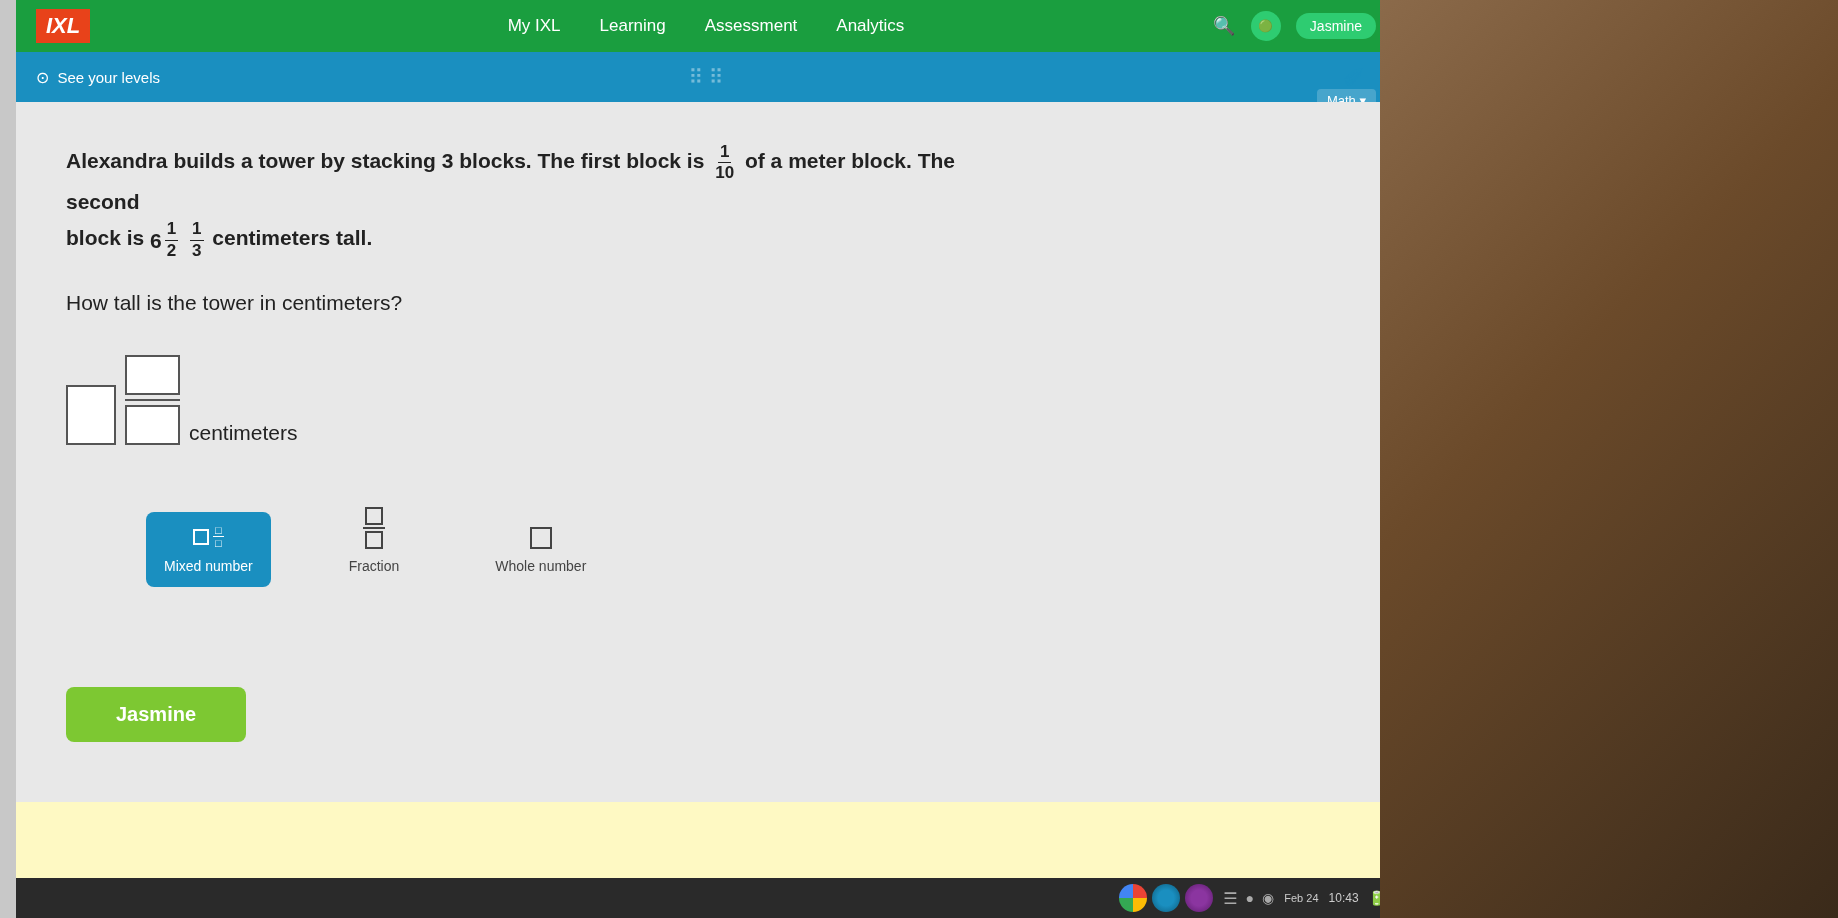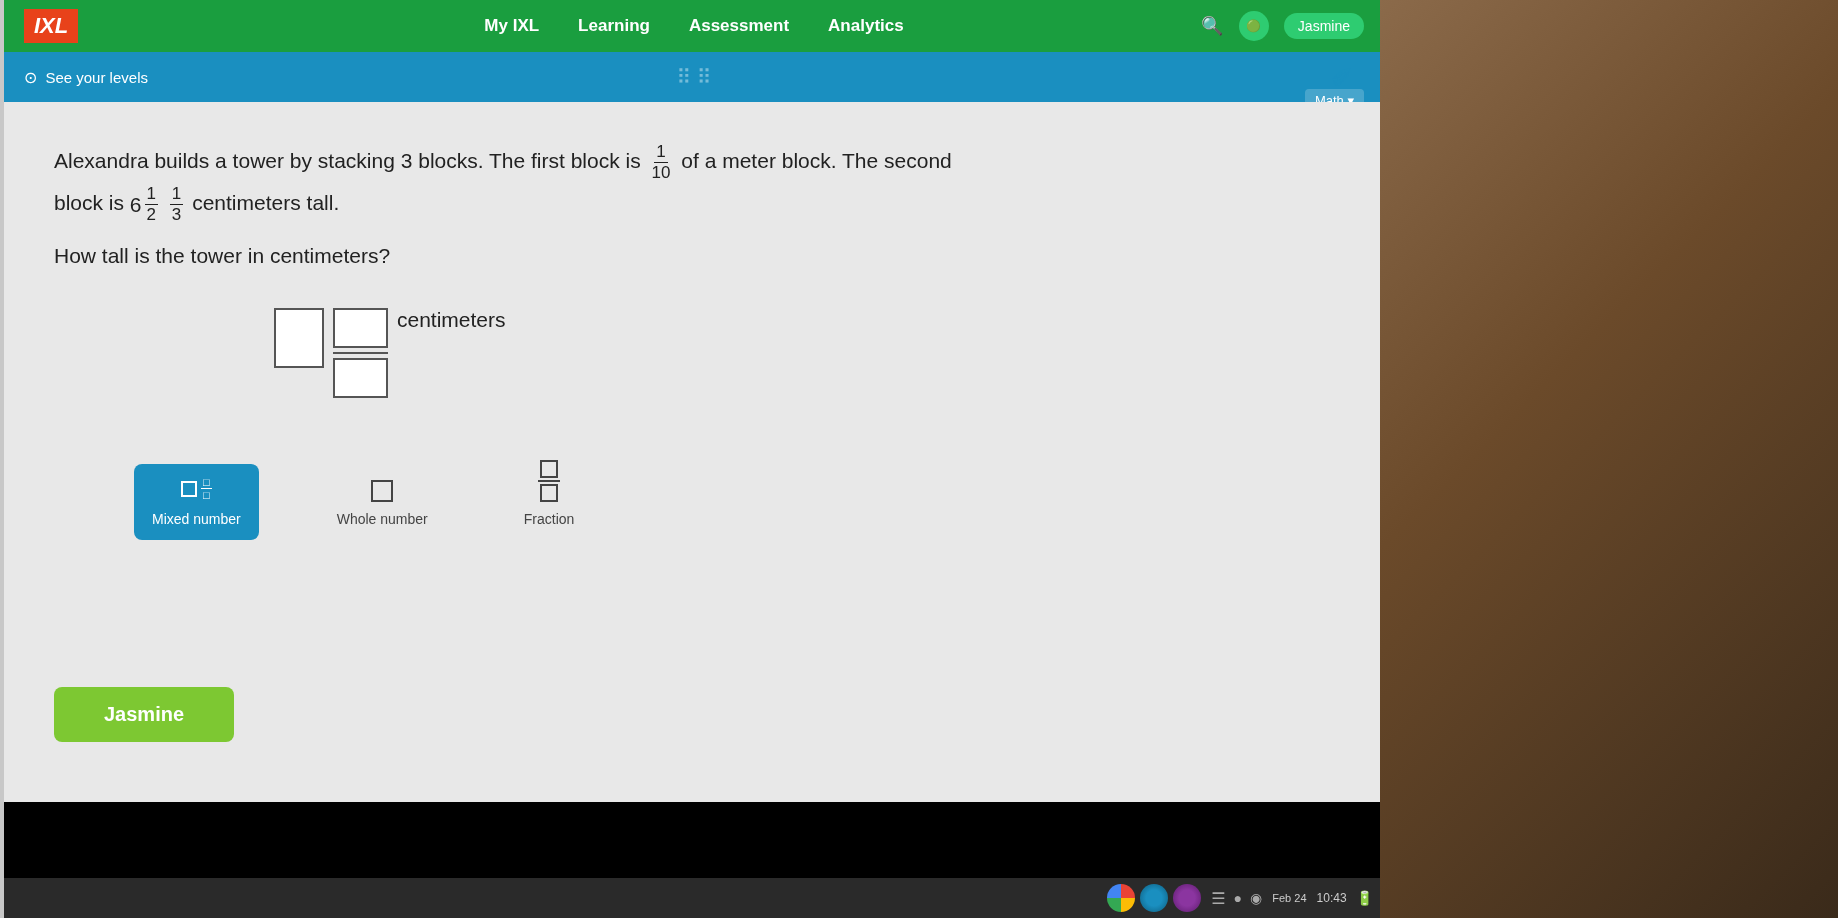--- a/index.html
+++ b/index.html
@@ -10,24 +10,24 @@
       background: #c8c8c8;
       font-family: Arial, sans-serif;
       overflow: hidden;
       position: relative;
     }
 
     
     .screen {
       position: absolute;
       top: 0;
-      left: 4px;
+      left: 16px;
       width: 1380px;
       height: 918px;
-      background: #000000;
+      background: #fef9c3;
       overflow: hidden;
     }
 
     
     .right-side {
       position: absolute;
       top: 0;
       right: 0;
       width: 458px;
       height: 918px;
@@ -55,21 +55,20 @@
       margin-right: 30px;
     }
 
     .nav-center {
       display: flex;
       align-items: center;
       gap: 39px;
       position: absolute;
       left: 50%;
       transform: translateX(-50%);
-      font-weight: bold;
     }
 
     .nav-link {
       color: white;
       font-size: 17px;
       text-decoration: none;
       cursor: pointer;
     }
 
     .nav-right {
@@ -158,22 +157,23 @@
       background: #e8e8e8;
       min-height: 700px;
       position: relative;
     }
 
     
     .problem-text {
       font-size: 21px;
       color: #222;
       line-height: 1.7;
-      margin-bottom: 18px;
+      margin-bottom: 30px;
       max-width: 900px;
+      font-weight: bold;
     }
 
     .fraction-inline {
       display: inline-flex;
       flex-direction: column;
       align-items: center;
       font-size: 17px;
       vertical-align: middle;
       margin: 0 3px;
       line-height: 1.2;
@@ -196,24 +196,23 @@
 
     .question-text {
       font-size: 21px;
       color: #222;
       margin-bottom: 40px;
     }
 
     
     .answer-area {
       display: flex;
-      align-items: flex-start;
+      align-items: flex-end;
       gap: 9px;
       margin-bottom: 50px;
-      margin-left: 220px;
     }
 
     .whole-input {
       width: 50px;
       height: 60px;
       border: 2px solid #555;
       background: white;
       font-size: 20px;
       text-align: center;
     }
@@ -525,35 +524,35 @@
               <span class="sf-num">□</span>
               <span>□</span>
             </div>
           </div>
         </div>
         <span class="format-label">Mixed number</span>
       </button>
 
       <button class="format-btn">
         <div class="format-icon">
-          <div class="whole-icon"></div>
-        </div>
-        <span class="format-label">Whole number</span>
-      </button>
-
-      <button class="format-btn">
-        <div class="format-icon">
           <div class="frac-icon">
             <div class="fi-num"></div>
             <div class="frac-icon-line"></div>
             <div class="fi-den"></div>
           </div>
         </div>
         <span class="format-label">Fraction</span>
       </button>
+
+      <button class="format-btn">
+        <div class="format-icon">
+          <div class="whole-icon"></div>
+        </div>
+        <span class="format-label">Whole number</span>
+      </button>
     </div>
 
     <button class="submit-btn">Jasmine</button>
   </div>
 
   <div class="taskbar">
     <div class="taskbar-circle-icons">
       <div class="tc-icon tc-chrome"></div>
       <div class="tc-icon tc-blue"></div>
       <div class="tc-icon tc-purple"></div>

